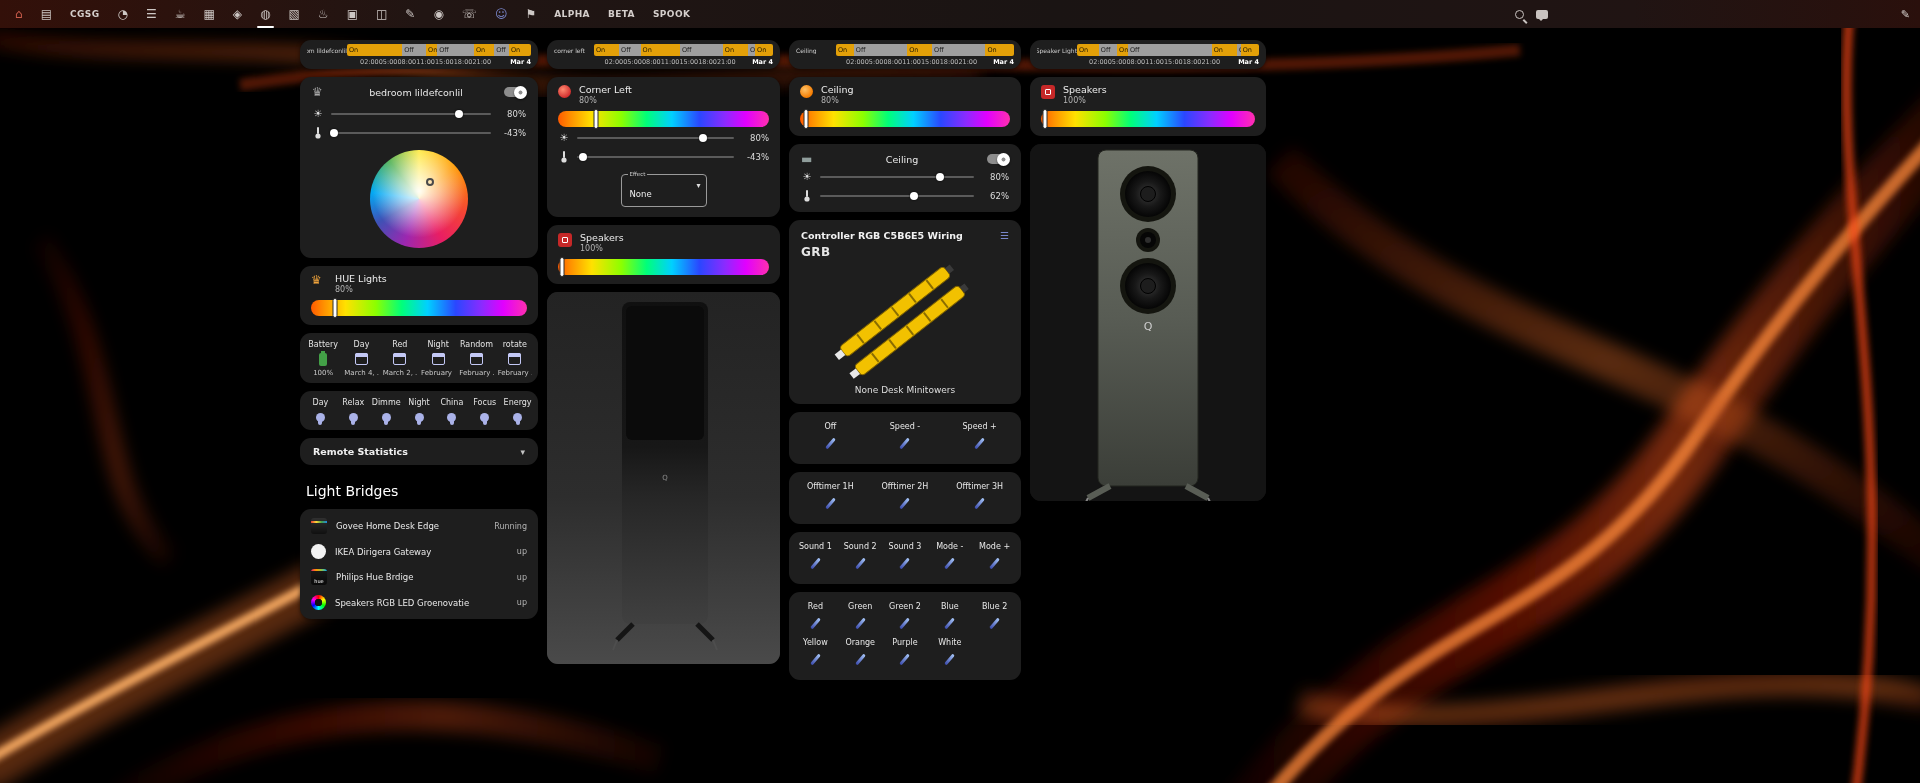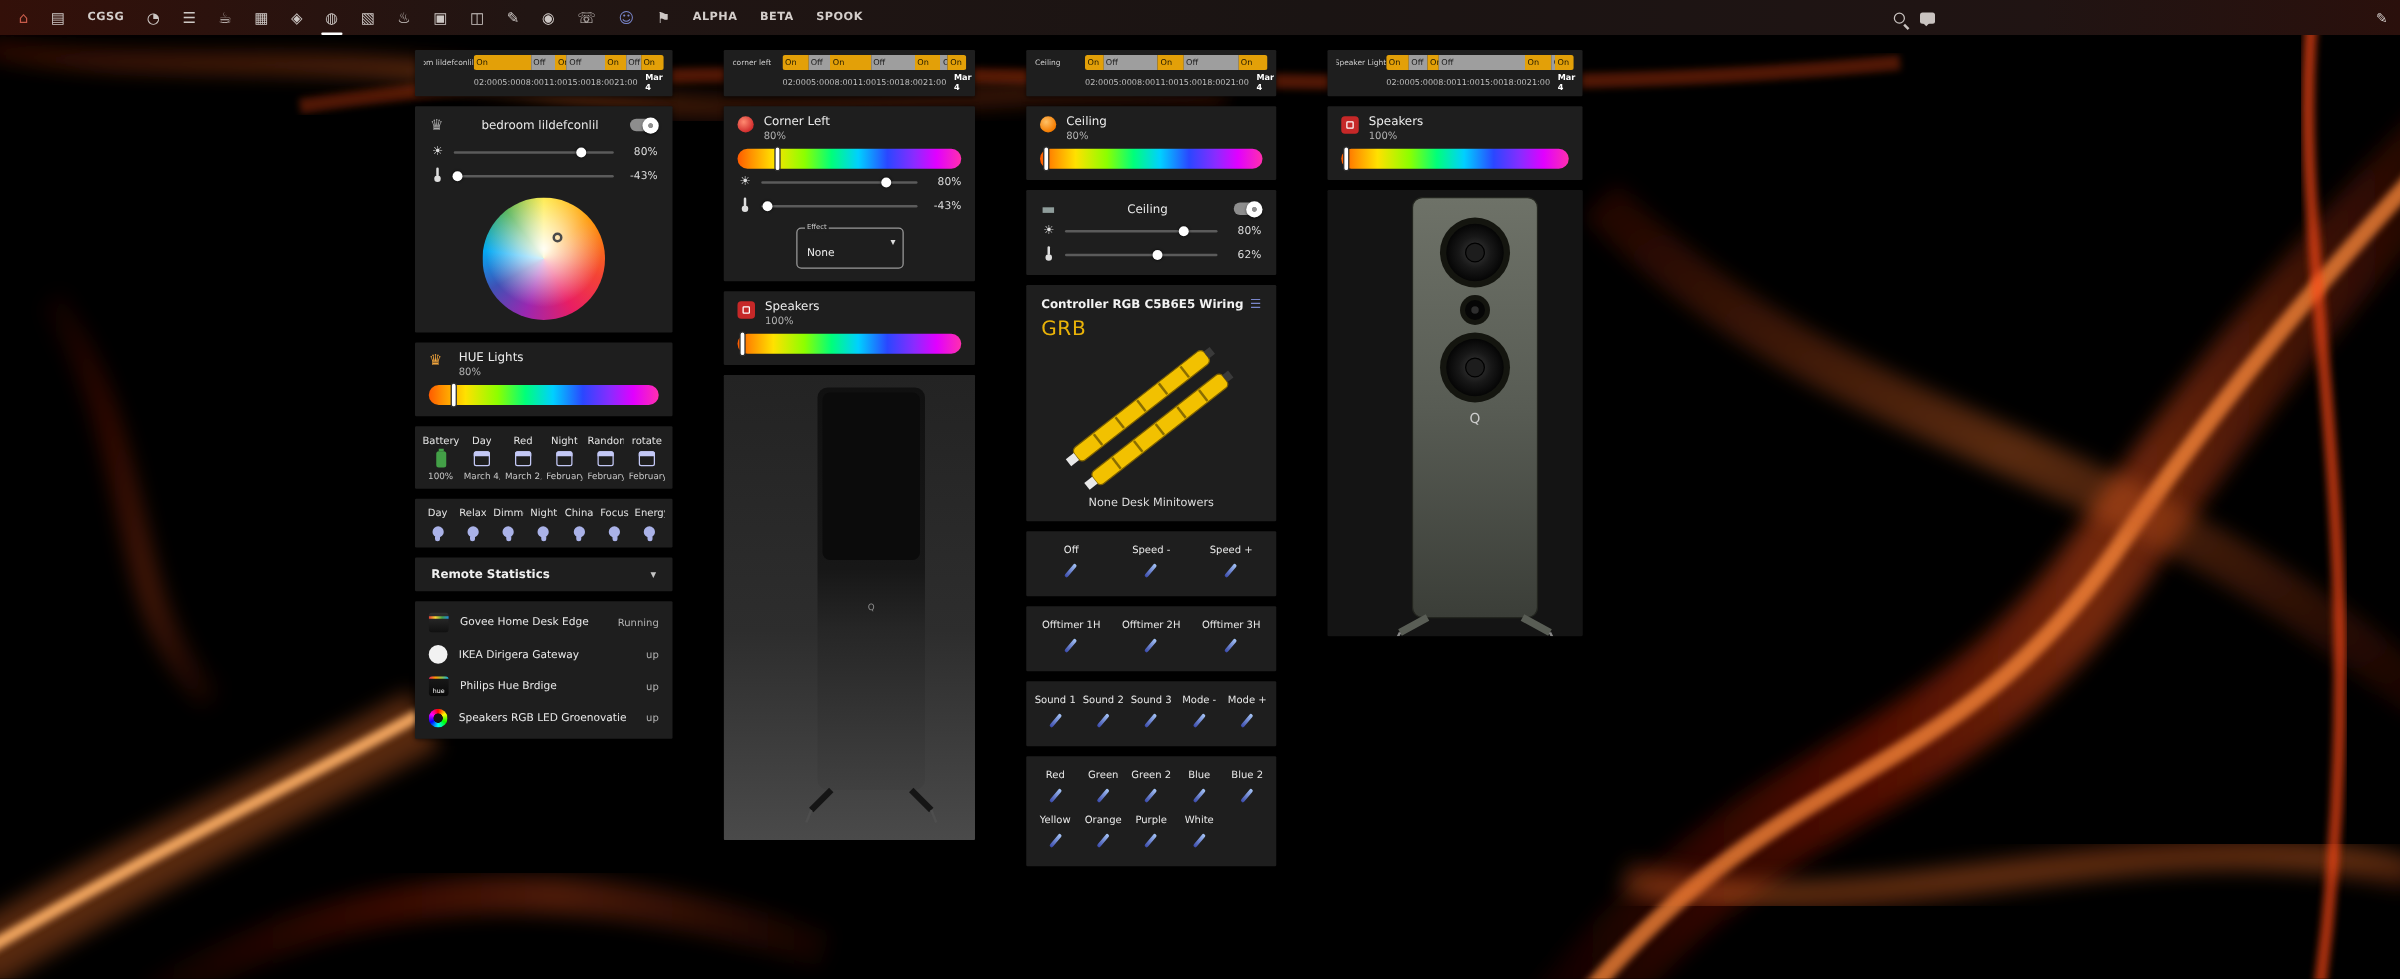--- a/index.html
+++ b/index.html
@@ -25,21 +25,21 @@
   .chat-bubble { width:12px; height:9px; background:#c9c3c0; border-radius:2px; position:relative; }
   .chat-bubble::after { content:''; position:absolute; left:2px; top:8px; border:3px solid transparent;
     border-top-color:#c9c3c0; }
   .topbar-edit { position:absolute; right:10px; top:0; height:28px; display:flex; align-items:center;
     font-size:11px; color:#d4cecb; }
 
   
   .board { position:absolute; left:300px; top:40px; z-index:2; display:flex; gap:9px; }
   .col { display:flex; flex-direction:column; gap:8px; }
   .col1 { width:238px; } .col2 { width:233px; } .col3 { width:232px; } .col4 { width:236px; }
-  .card { background:#1e1e1e; border-radius:1px; box-shadow:0 1px 4px rgba(0,0,0,.55);margin-left:32px; }
+  .card { background:#1e1e1e; border-radius:11px; box-shadow:0 1px 4px rgba(0,0,0,.55); }
 
   
   .tl-card { padding:4px 7px 3px; }
   .tl-row { display:flex; align-items:center; }
   .tl-label { width:40px; flex:none; font-size:6px; color:#cfcfcf; white-space:nowrap;
     overflow:hidden; direction:rtl; text-align:left; }
   .tl-bar { flex:1; display:flex; height:12px; border-radius:2px; overflow:hidden; }
   .seg { height:100%; overflow:hidden; display:flex; align-items:center; }
   .seg span { font-size:6.5px; padding-left:2px; white-space:nowrap; }
   .seg.On { background:#e3a008; color:#231a00; }
@@ -137,21 +137,21 @@
     padding:7px 16px 5px 8px; cursor:pointer; }
   .select-label { position:absolute; top:-4px; left:6px; font-size:5.5px; color:#cfcfcf; background:#1e1e1e; padding:0 2px; }
   .select-value { font-size:8.5px; color:#eee; }
   .select-caret { position:absolute; right:5px; top:6px; font-size:8px; color:#ddd; }
 
   
   .controller-card { padding:10px 12px 9px; }
   .ctrl-head { display:flex; align-items:flex-start; justify-content:space-between; }
   .ctrl-title { font-size:9.5px; font-weight:600; color:#f2f2f2; }
   .wiring-icon { font-size:10px; color:#7986cb; }
-  .ctrl-code { font-size:16px; color:#eab308; margin:4px 0 2px; letter-spacing:.5px; }
+  .ctrl-code { font-size:12px; color:#e5e5e5; margin:4px 0 2px; letter-spacing:.5px;font-weight:bold; }
   .wiring-svg { display:block; margin:0 auto; }
   .ctrl-caption { text-align:center; font-size:9px; color:#dedede; margin-top:4px; }
 
   
   .btn-grid { display:flex; flex-wrap:wrap; padding:8px 4px; }
   .g3 .rbtn, .g5 .rbtn { } .g3 .rbtn { width:33.33%; } .g5 .rbtn { width:20%; }
   .rbtn { display:flex; flex-direction:column; align-items:center; gap:6px; padding:2px 0 6px; cursor:pointer; }
   .rbtn-label { font-size:8px; color:#e8e8e8; white-space:nowrap; }
   .rbtn-icon { width:3px; height:13px; border-radius:2px; transform:rotate(40deg);
     background:linear-gradient(#a7c6f7,#3949ab); }
@@ -507,20 +507,21 @@
             <i></i>
           </span>
         </div>
       </div>
 
     <div class="card stats-card">
       <span class="stats-label">Remote Statistics</span>
       <span class="chev">▾</span>
     </div>
 
+    <h2 class="section-title">Light Bridges</h2>
 
     <div class="card bridges-card">
 
         <div class="bridge">
           <span class="bridge-logo govee"></span>
           <span class="bridge-name">Govee Home Desk Edge</span>
           <span class="bridge-status">Running</span>
         </div>
 
         <div class="bridge">

